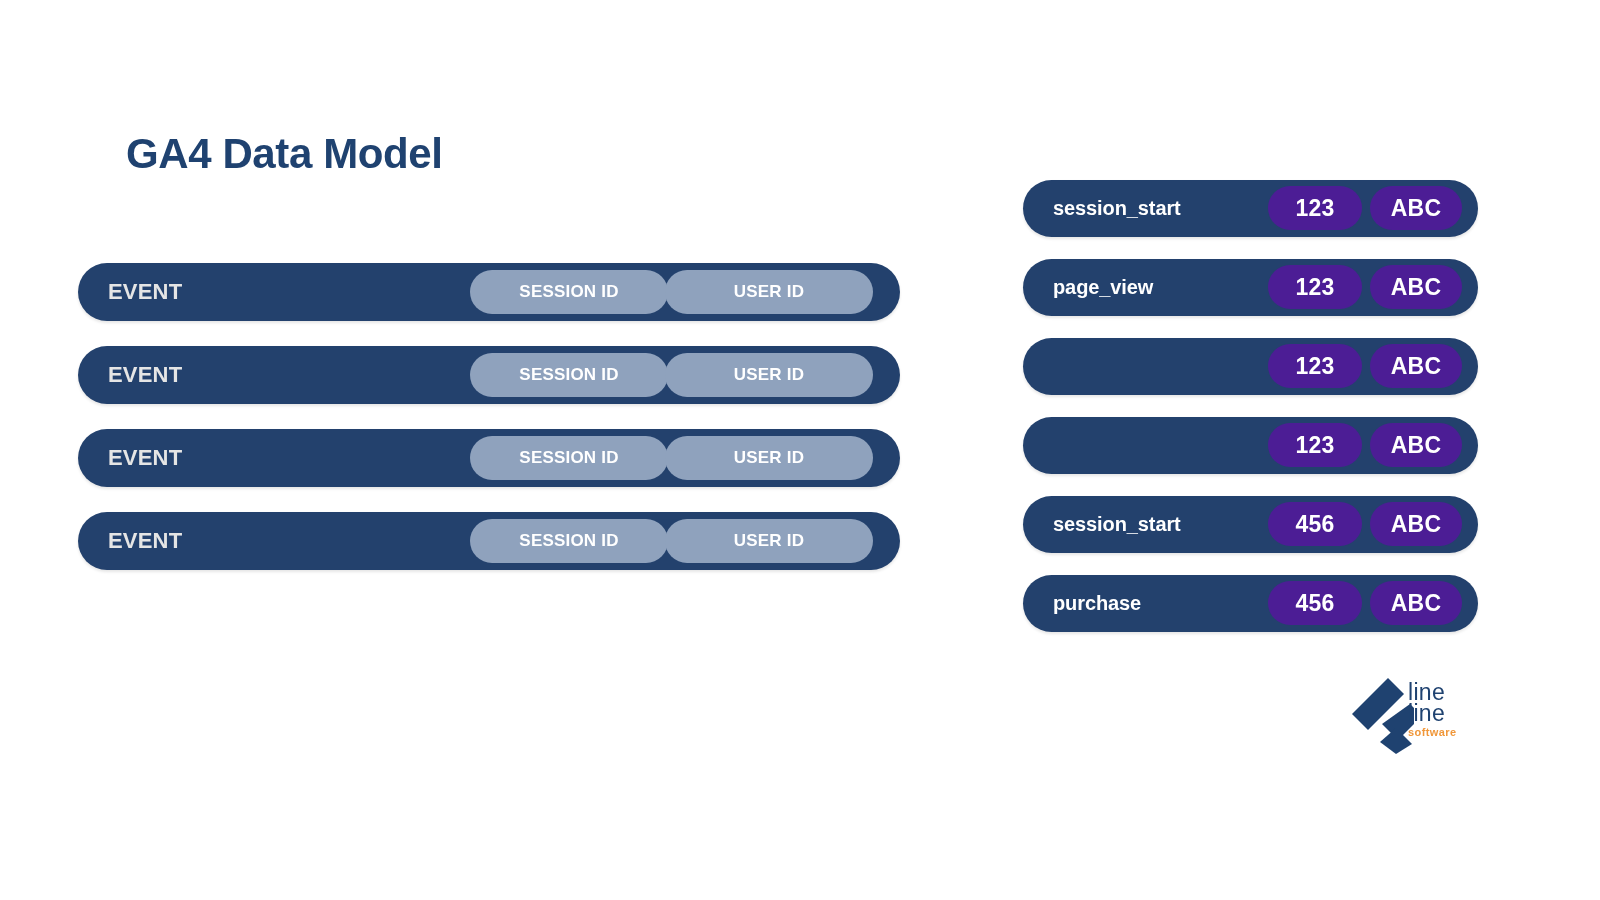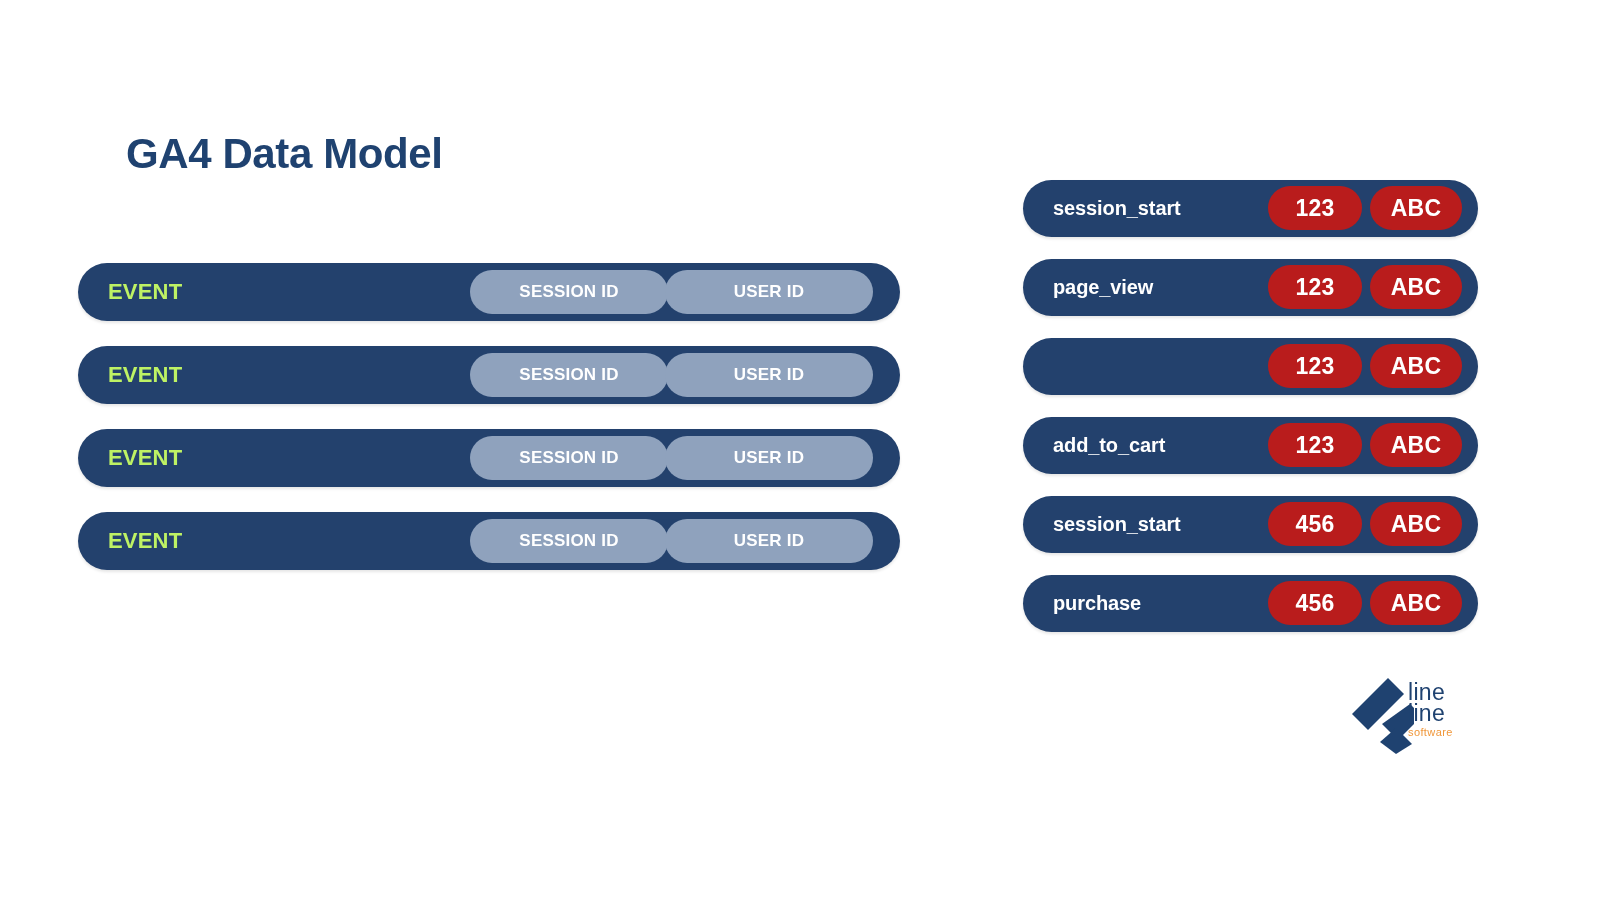--- a/index.html
+++ b/index.html
@@ -47,21 +47,21 @@
     box-sizing: border-box;
   }
   .event-bar .bar-label {
     position: absolute;
     left: 30px;
     top: 0;
     height: 54px;
     line-height: 58px;
     font-size: 22px;
     font-weight: bold;
-    color: #bef264;
+    color: #e5e5e5;
     letter-spacing: 0.2px;
     white-space: nowrap;
   }
   .event-bar .pill {
     position: absolute;
     top: 7px;
     height: 44px;
     line-height: 44px;
     background: #8fa2bd;
     border-radius: 22px;
@@ -108,21 +108,21 @@
     font-weight: bold;
     color: #ffffff;
     letter-spacing: -0.1px;
     white-space: nowrap;
   }
   .event-row .rpill {
     position: absolute;
     top: 6px;
     height: 44px;
     line-height: 44px;
-    background: #b91c1c;
+    background: #4c1d95;
     border-radius: 22px;
     color: #ffffff;
     font-size: 23px;
     font-weight: bold;
     text-align: center;
     letter-spacing: 0.2px;
     white-space: nowrap;
   }
   .event-row .rpill-num {
     left: 245px;
@@ -160,21 +160,21 @@
     color: #1f4270;
     font-size: 23px;
     font-weight: normal;
     line-height: 21px;
     letter-spacing: 0.3px;
   }
   .word-software {
     display: block;
     color: #f0973a;
     font-size: 11px;
-    font-weight: normal;
+    font-weight: bold;
     line-height: 14px;
     letter-spacing: 0.4px;
     margin-top: 1px;
   }
 </style>
 </head>
 <body>
 
 <div id="page-title">GA4 Data Model</div>
 
@@ -210,21 +210,20 @@
     <div class="event-row">
       <span class="row-name">page_view</span>
       <span class="rpill rpill-num">123</span>
       <span class="rpill rpill-abc">ABC</span>
     </div>
     <div class="event-row">
       <span class="rpill rpill-num">123</span>
       <span class="rpill rpill-abc">ABC</span>
     </div>
     <div class="event-row">
-      <span class="row-name">add_to_cart</span>
       <span class="rpill rpill-num">123</span>
       <span class="rpill rpill-abc">ABC</span>
     </div>
     <div class="event-row">
       <span class="row-name">session_start</span>
       <span class="rpill rpill-num">456</span>
       <span class="rpill rpill-abc">ABC</span>
     </div>
     <div class="event-row">
       <span class="row-name">purchase</span>

